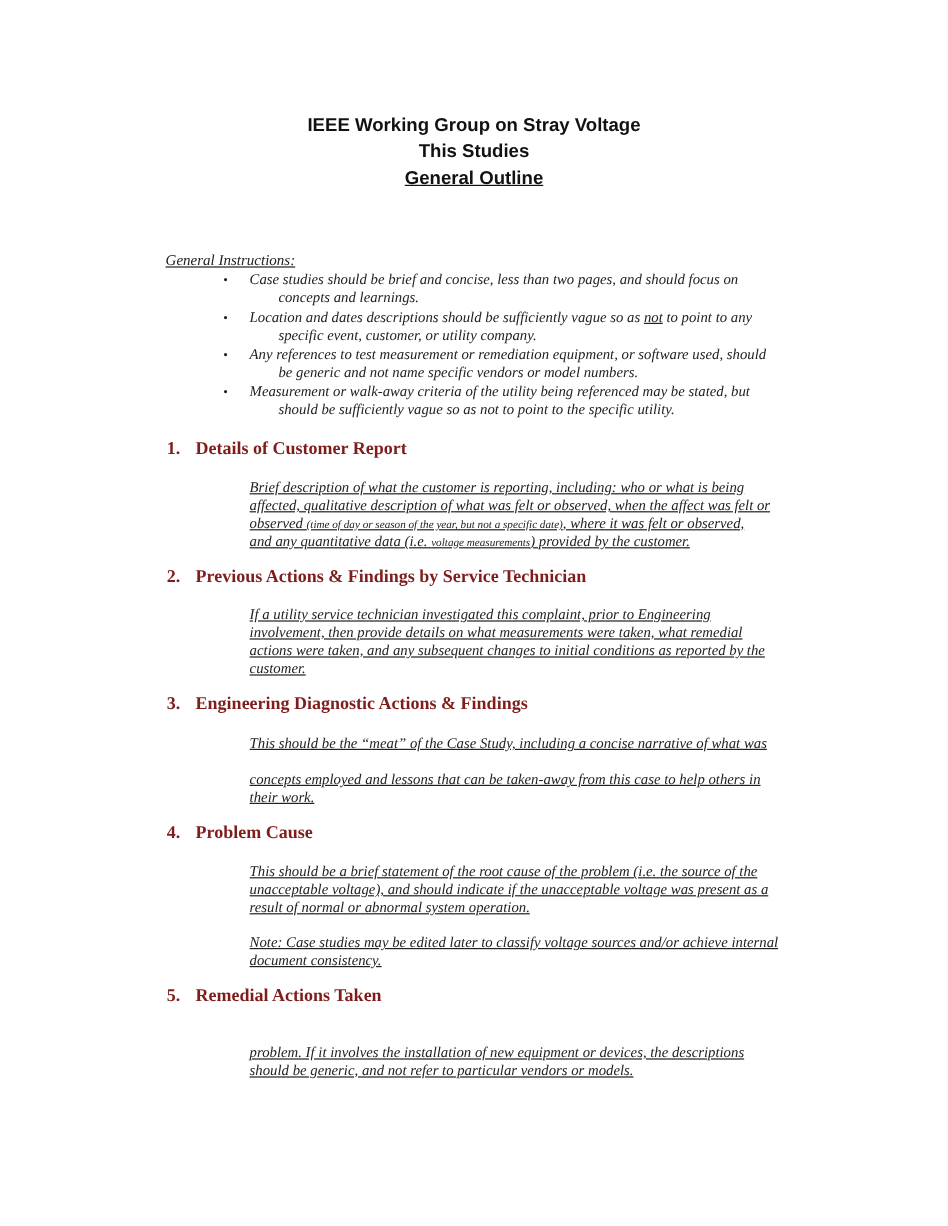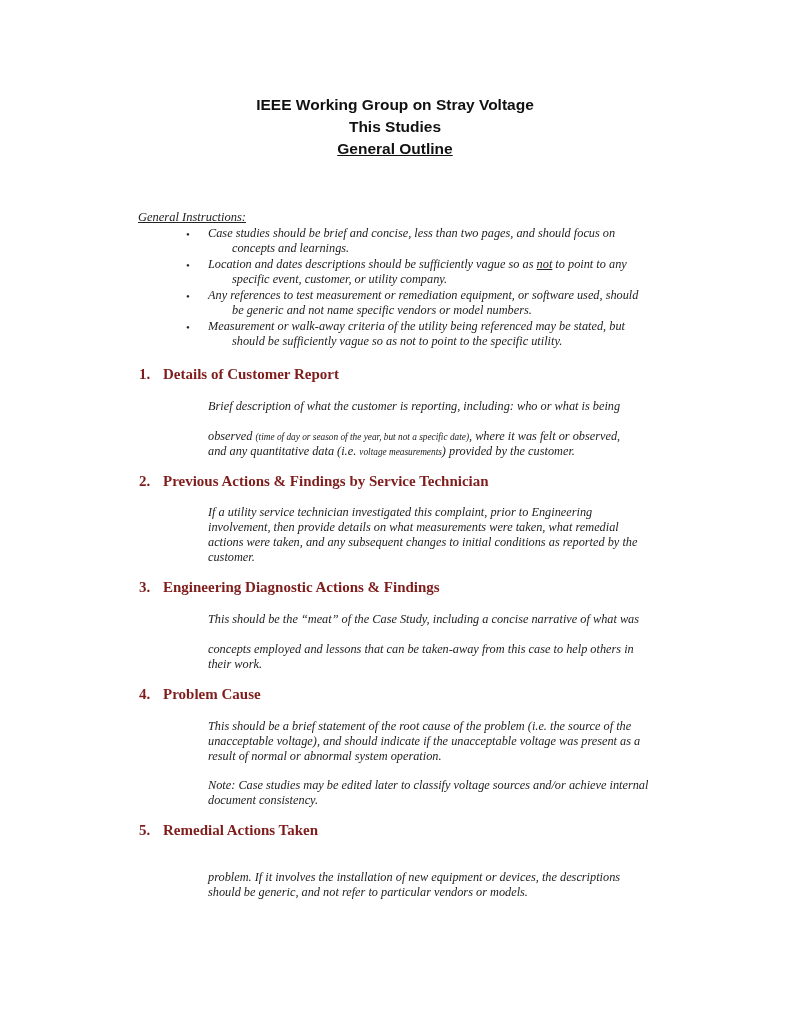--- a/index.html
+++ b/index.html
@@ -8,21 +8,21 @@
   .title { position: absolute; left: 0; width: 790px; text-align: center;
            font-family: "Liberation Sans", sans-serif; font-weight: bold; font-size: 15.5px; color: #111; }
   .title.u span { text-decoration: underline; }
   .gi-label { position: absolute; left: 138px; top: 210px; font-family: "Liberation Serif", serif;
               font-style: italic; font-size: 12.5px; text-decoration: underline; color: #222; }
   .bullet { position: absolute; left: 186px; font-family: "Liberation Serif", serif; font-size: 11px; color: #222; }
   .line { position: absolute; font-family: "Liberation Serif", serif; font-style: italic; font-size: 12.3px;
           color: #222; white-space: nowrap; }
   .l1 { left: 208px; }
   .l2 { left: 232px; }
-  .body { left: 208px; }
+  .body { left: 208px; text-decoration: underline; }
   .heading { position: absolute; left: 139px; font-family: "Liberation Serif", serif; font-weight: bold;
              font-size: 15px; color: #7f1d1d; white-space: nowrap; }
   .heading .num { display: inline-block; width: 24px; }
   .small { font-size: 9.3px; }
   .ul { text-decoration: underline; }
 </style>
 </head>
 <body>
 
 <div class="page">
@@ -46,20 +46,21 @@
     <div class="line l1" style="top:288px;">Any references to test measurement or remediation equipment, or software used, should</div>
     <div class="line l2" style="top:303px;">be generic and not name specific vendors or model numbers.</div>
 
     <span class="bullet" style="top:321px;">•</span>
     <div class="line l1" style="top:319px;">Measurement or walk-away criteria of the utility being referenced may be stated, but</div>
     <div class="line l2" style="top:334px;">should be sufficiently vague so as not to point to the specific utility.</div>
   </div>
 
   <div class="heading" style="top:366px;"><span class="num">1.</span><span>Details of Customer Report</span></div>
   <div class="line body" style="top:399px;">Brief description of what the customer is reporting, including: who or what is being</div>
+  <div class="line body" style="top:414px;">affected, qualitative description of what was felt or observed, when the affect was felt or</div>
   <div class="line body" style="top:429px;"><span>observed </span><span class="small">(time of day or season of the year, but not a specific date)</span><span>, where it was felt or observed,</span></div>
   <div class="line body" style="top:444px;"><span>and any quantitative data (i.e. </span><span class="small">voltage measurements</span><span>) provided by the customer.</span></div>
 
   <div class="heading" style="top:473px;"><span class="num">2.</span><span>Previous Actions &amp; Findings by Service Technician</span></div>
   <div class="line body" style="top:505px;">If a utility service technician investigated this complaint, prior to Engineering</div>
   <div class="line body" style="top:520px;">involvement, then provide details on what measurements were taken, what remedial</div>
   <div class="line body" style="top:535px;">actions were taken, and any subsequent changes to initial conditions as reported by the</div>
   <div class="line body" style="top:550px;">customer.</div>
 
   <div class="heading" style="top:579px;"><span class="num">3.</span><span>Engineering Diagnostic Actions &amp; Findings</span></div>

